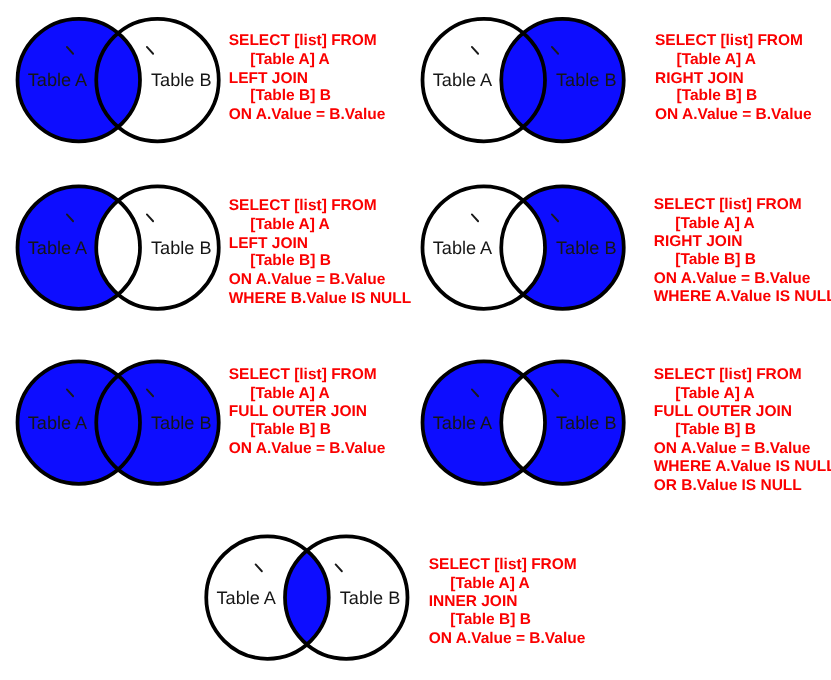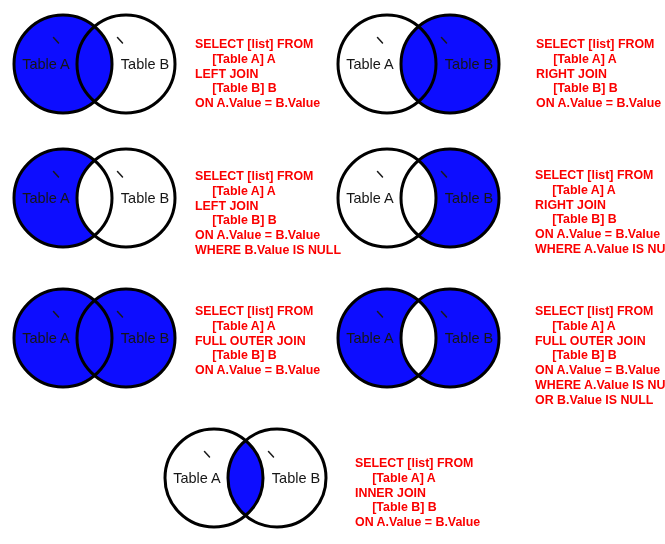--- a/index.html
+++ b/index.html
@@ -1,20 +1,20 @@
 <!DOCTYPE html>
 <html><head>
 <meta charset="utf-8">
 <style>
   html,body{margin:0;padding:0;background:#ffffff;}
   body{width:665px;height:544px;overflow:hidden;font-family:"Liberation Sans",sans-serif;}
   #canvas{position:relative;width:665px;height:544px;background:#ffffff;}
   .venn{position:absolute;}
   .sql{
-    position:absolute;margin:12px;
+    position:absolute;margin:0;
     font-family:"Liberation Sans",sans-serif;
     font-weight:bold;font-size:12.4px;line-height:14.8px;
     white-space:pre;
   }
   .venn-label{font-family:"Liberation Sans",sans-serif;}
 </style>
 </head>
 <body>
 
 <div id="canvas">

